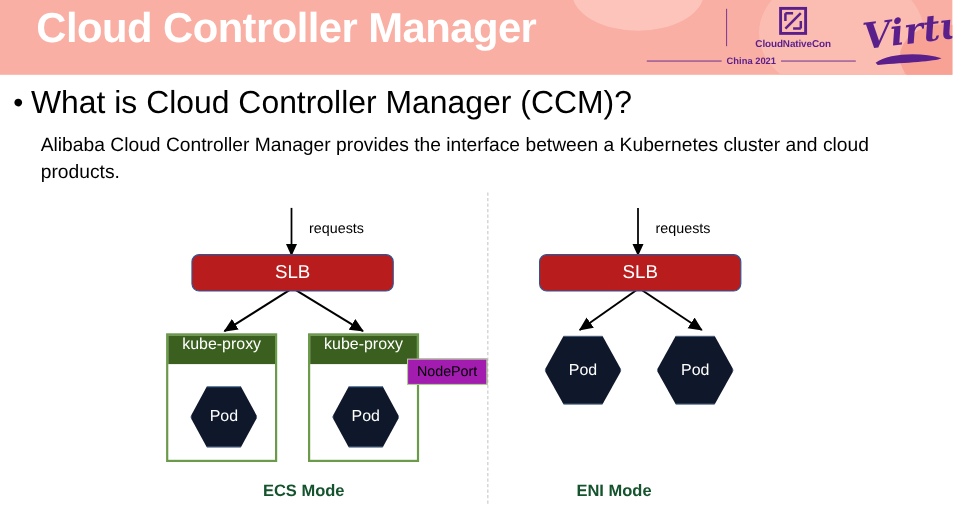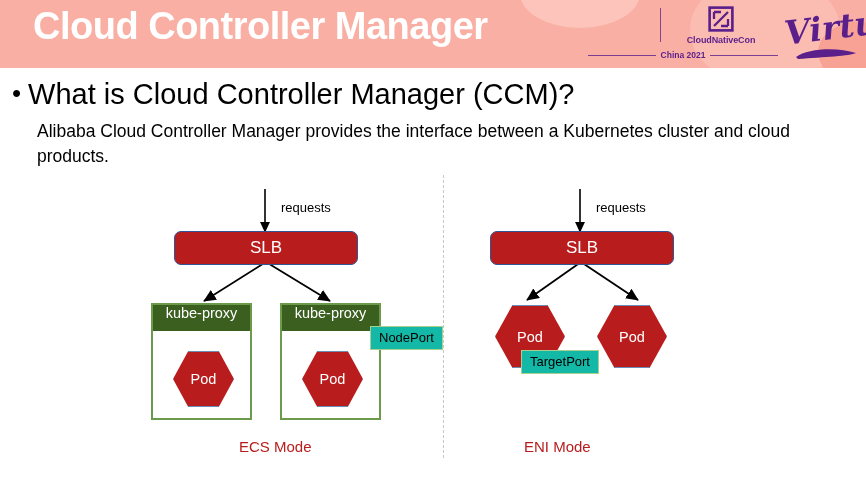--- a/index.html
+++ b/index.html
@@ -122,46 +122,46 @@
   }
   .node-header{
     position:absolute;left:0;top:0;right:0;height:26px;
     background:#3a5f1f;
     color:#ffffff;font-size:14.5px;
     display:flex;align-items:flex-start;justify-content:center;
   }
 
   .hexagon{
     position:absolute;
-    background:#b91c1c;
+    background:#0f172a;
     color:#ffffff;
     font-size:14.5px;
     display:flex;align-items:center;justify-content:center;
     clip-path:polygon(25% 0%,75% 0%,100% 50%,75% 100%,25% 100%,0% 50%);
   }
   .hexagon .hex-outline{
     position:absolute;left:0;top:0;right:0;bottom:0;
     border:1.5px solid #6a8db5;
     clip-path:polygon(25% 0%,75% 0%,100% 50%,75% 100%,25% 100%,0% 50%);
     pointer-events:none;
   }
   .hexagon span{position:relative;z-index:2;}
 
   .port-tag{
     position:absolute;
-    background:#14b8a6;
+    background:#a21caf;
     border:1px solid #a9cf8f;
     color:#000;font-size:13px;
     padding:3px 8px 4px 8px;
     white-space:nowrap;
     box-sizing:border-box;
   }
 
   .mode-caption{
-    position:absolute;font-size:15px;color:#b91c1c;white-space:nowrap;
+    position:absolute;font-size:15px;color:#14532d;white-space:nowrap;font-weight:bold;
   }
 
   svg.overlay{position:absolute;left:0;top:0;pointer-events:none;overflow:visible;}
 </style>
 </head>
 <body>
 
 <div id="header">
   <div class="blob b1"></div>
   <div class="blob b2"></div>
@@ -283,18 +283,17 @@
     <div class="hexagon" style="left:35px;top:135px;width:70px;height:63px;">
       <div class="hex-outline"></div>
       <span>Pod</span>
     </div>
 
     <div class="hexagon" style="left:137px;top:135px;width:70px;height:63px;">
       <div class="hex-outline"></div>
       <span>Pod</span>
     </div>
 
-    <div class="port-tag" style="left:61px;top:180px;">TargetPort</div>
 
     <div class="mode-caption" style="left:64px;top:268px;">ENI Mode</div>
   </div>
 
 </div>
 
 </body></html>

